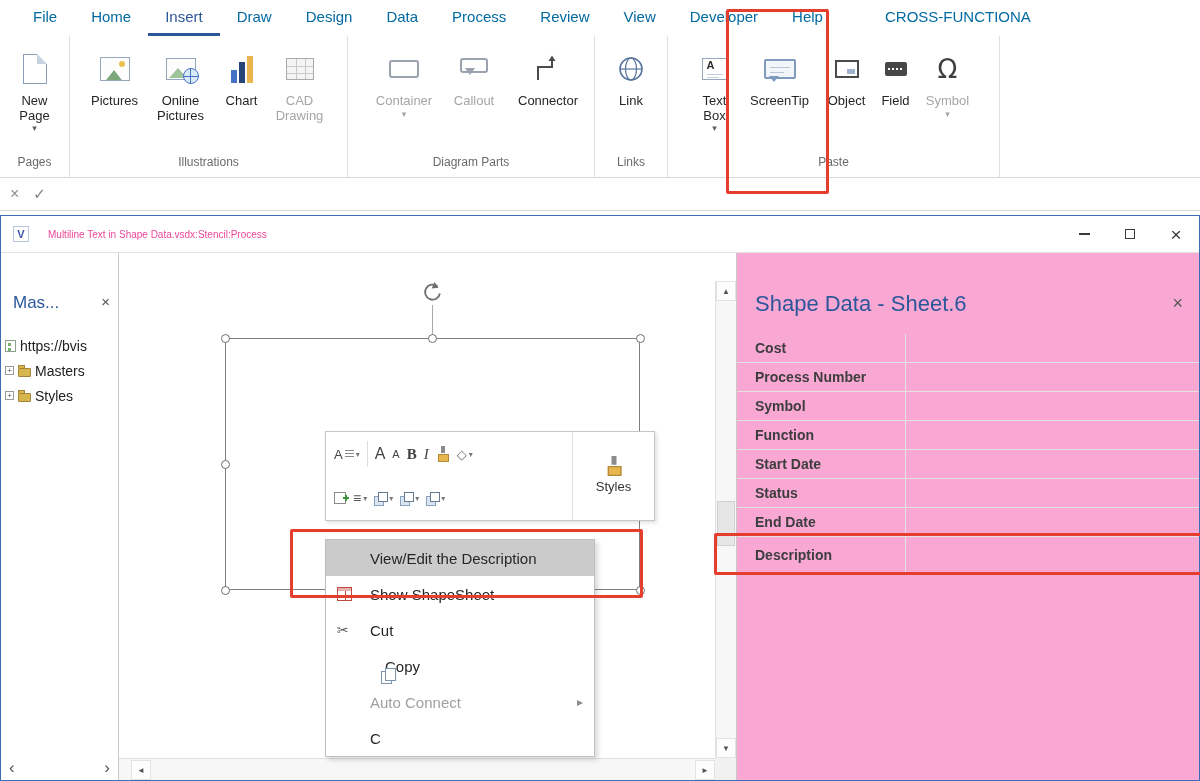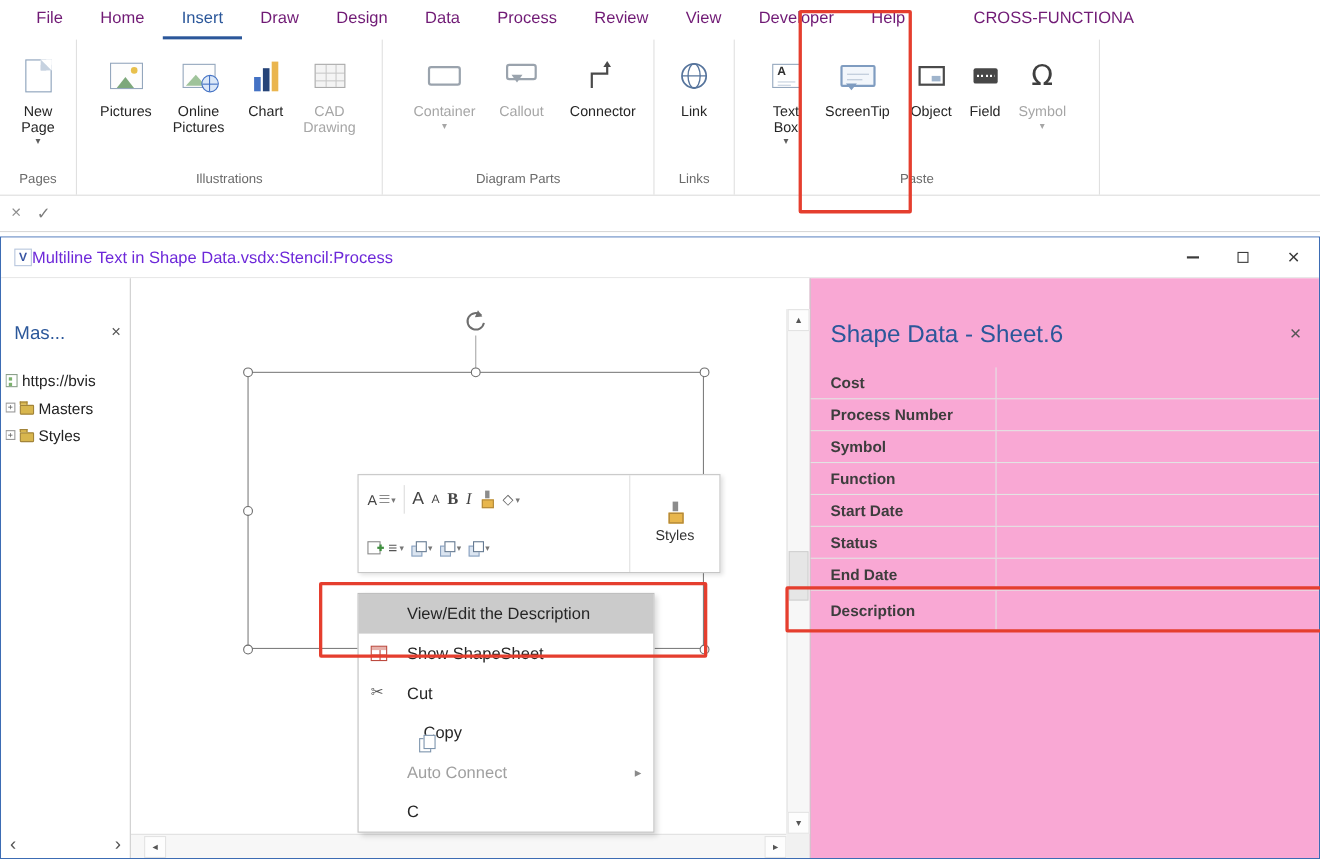--- a/index.html
+++ b/index.html
@@ -4,21 +4,21 @@
 <style>
   * { margin:0; padding:0; box-sizing:border-box; }
   html,body { width:1200px; height:781px; }
   body {
     position:relative; overflow:hidden; background:#fff;
     font-family:"Liberation Sans","DejaVu Sans",sans-serif; color:#262626;
   }
 
   
   .ribbon-tabs { position:absolute; left:0; top:0; right:0; height:36px; display:flex; align-items:stretch; padding-left:16px; background:#fff; }
-  .rtab { padding:0 17px; line-height:34px; font-size:15px; color:#701a75; white-space:nowrap; cursor:default; }
+  .rtab { padding:0 17px; line-height:34px; font-size:15px; color:#0369a1; white-space:nowrap; cursor:default; }
   .rtab.active { color:#2b579a; border-bottom:3px solid #2b579a; line-height:33px; }
   .rtab.last { margin-left:28px; }
 
   
   .ribbon-body { position:absolute; left:0; top:36px; right:0; height:142px; display:flex; background:#fff; border-bottom:1px solid #d8d8d8; }
   .rgroup { display:flex; flex-direction:column; border-right:1px solid #e0e0e0; }
   .g-pages { width:70px; } .g-illus { width:278px; } .g-diagram { width:247px; } .g-links { width:73px;gap:37px; } .g-text { width:332px; }
   .rbuttons { flex:1; display:flex; align-items:flex-start; justify-content:center; padding-top:6px; gap:2px; }
   .g-diagram .rbuttons { justify-content:center; padding-left:14px; }
   .rgroup-label { height:22px; text-align:center; font-size:12px; color:#6a6a6a; }
@@ -63,21 +63,21 @@
   .ic-omega { font-size:26px; color:#3f3f3f; line-height:1; font-family:"DejaVu Sans",sans-serif; }
 
   
   .quickbar { position:absolute; left:0; top:178px; right:0; height:33px; background:#fff; border-bottom:1px solid #d8d8d8; display:flex; align-items:center; gap:14px; padding-left:10px; }
   .qb-x { font-size:16px; color:#8f8f8f; } .qb-check { font-size:15px; color:#7d7d7d; }
 
   
   .window { position:absolute; left:0; top:215px; right:0; bottom:0; border:1px solid #3c6cb4; background:#fff; }
   .titlebar { height:37px; display:flex; align-items:center; border-bottom:1px solid #e3e3e3; background:#fff; }
   .visio-ic { width:16px; height:16px; margin-left:12px; border:1px solid #b7c6dd; background:#fff; color:#3955a3; font-size:11px; font-weight:bold; display:flex; align-items:center; justify-content:center; }
-  .title-text { margin-left:0; font-size:15px; color:#6d28d9; white-space:nowrap; }
+  .title-text { margin-left:19px; font-size:10px; color:#ec4899; white-space:nowrap; }
   .win-controls { margin-left:auto; display:flex; height:100%; }
   .wbtn { width:46px; display:flex; align-items:center; justify-content:center; }
   .min-ic { width:11px; height:2px; background:#3b3b3b; }
   .max-ic { width:10px; height:10px; border:1.5px solid #3b3b3b; }
   .close-ic { font-size:19px; color:#3b3b3b; line-height:1; }
 
   .win-body { position:absolute; top:37px; left:0; right:0; bottom:0; display:flex; }
 
   
   .masters { position:relative; width:118px; border-right:1px solid #c9c9c9; background:#fff; }

